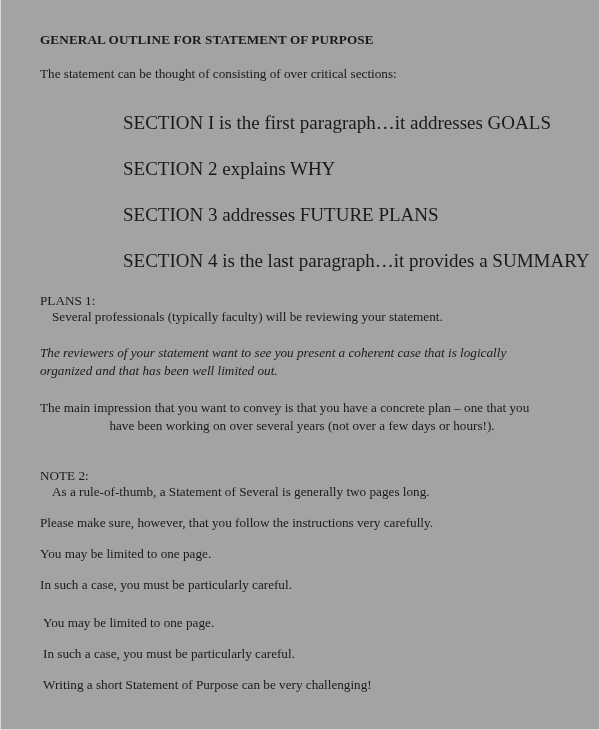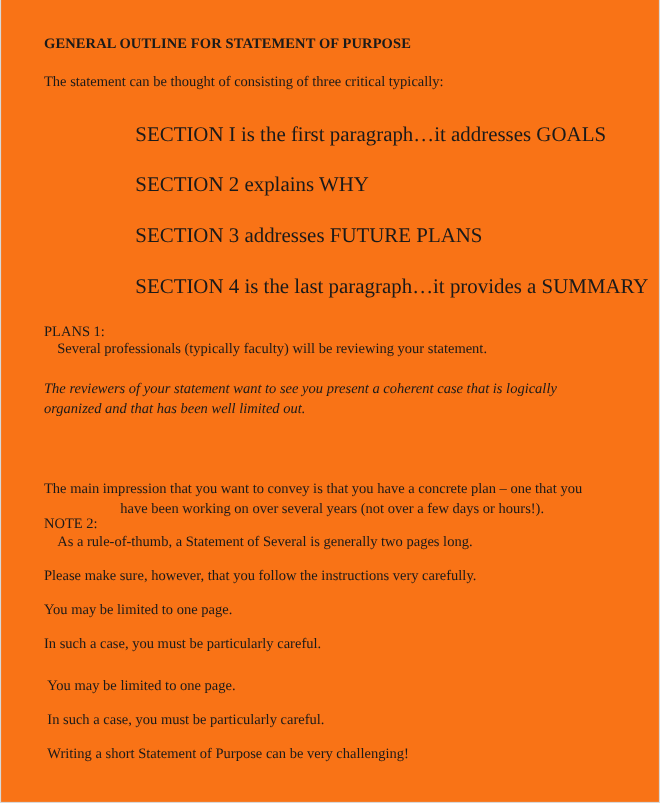--- a/index.html
+++ b/index.html
@@ -9,21 +9,21 @@
     background: #ffffff;
   }
   body {
     font-family: "Liberation Serif", "DejaVu Serif", serif;
   }
   .page {
     position: relative;
     width: 600px;
     height: 730px;
     box-sizing: border-box;
-    background: #f97316;
+    background: #a3a3a3;
     border: 1px solid #d9d9d9;
     border-top: none;
     overflow: hidden;
   }
   .sheet {
     position: absolute;
     left: 39px;
     top: 0;
     width: 524px;
     color: #1a1a1a;
@@ -97,40 +97,40 @@
   }
 </style>
 </head>
 <body>
 
 <div class="page">
   <div class="sheet">
 
     <div class="doc-title">GENERAL OUTLINE FOR STATEMENT OF PURPOSE</div>
 
-    <div class="lead-line">The statement can be thought of consisting of three critical typically:</div>
+    <div class="lead-line">The statement can be thought of consisting of over critical sections:</div>
 
     <div class="section-list">
       <div class="section-line">SECTION I is the first paragraph…it addresses GOALS</div>
       <div class="section-line">SECTION 2 explains WHY</div>
       <div class="section-line">SECTION 3 addresses FUTURE PLANS</div>
       <div class="section-line">SECTION 4 is the last paragraph…it provides a SUMMARY</div>
     </div>
 
     <div class="note-block" style="top: 293px;">
       <div class="note-label">PLANS 1:</div>
       <div class="note-sub">Several professionals (typically faculty) will be reviewing your statement.</div>
     </div>
 
     <div class="para-just" style="top: 344px; font-style: italic;">
       <span class="jline">The reviewers of your statement want to see you present a coherent case that is logically</span>
       <span class="jline" style="text-align:left;">organized and that has been well limited out.</span>
     </div>
 
-    <div class="para-just" style="top: 399px; margin-top: 36px;">
+    <div class="para-just" style="top: 399px;">
       <span class="jline">The main impression that you want to convey is that you have a concrete plan – one that you</span>
       <span class="jline" style="text-align:center;">have been working on over several years (not over a few days or hours!).</span>
     </div>
 
     <div class="note-block" style="top: 468px;">
       <div class="note-label">NOTE 2:</div>
       <div class="note-sub">As a rule-of-thumb, a Statement of Several is generally two pages long.</div>
     </div>
 
     <div class="short-line" style="top: 516px;">Please make sure, however, that you follow the instructions very carefully.</div>

